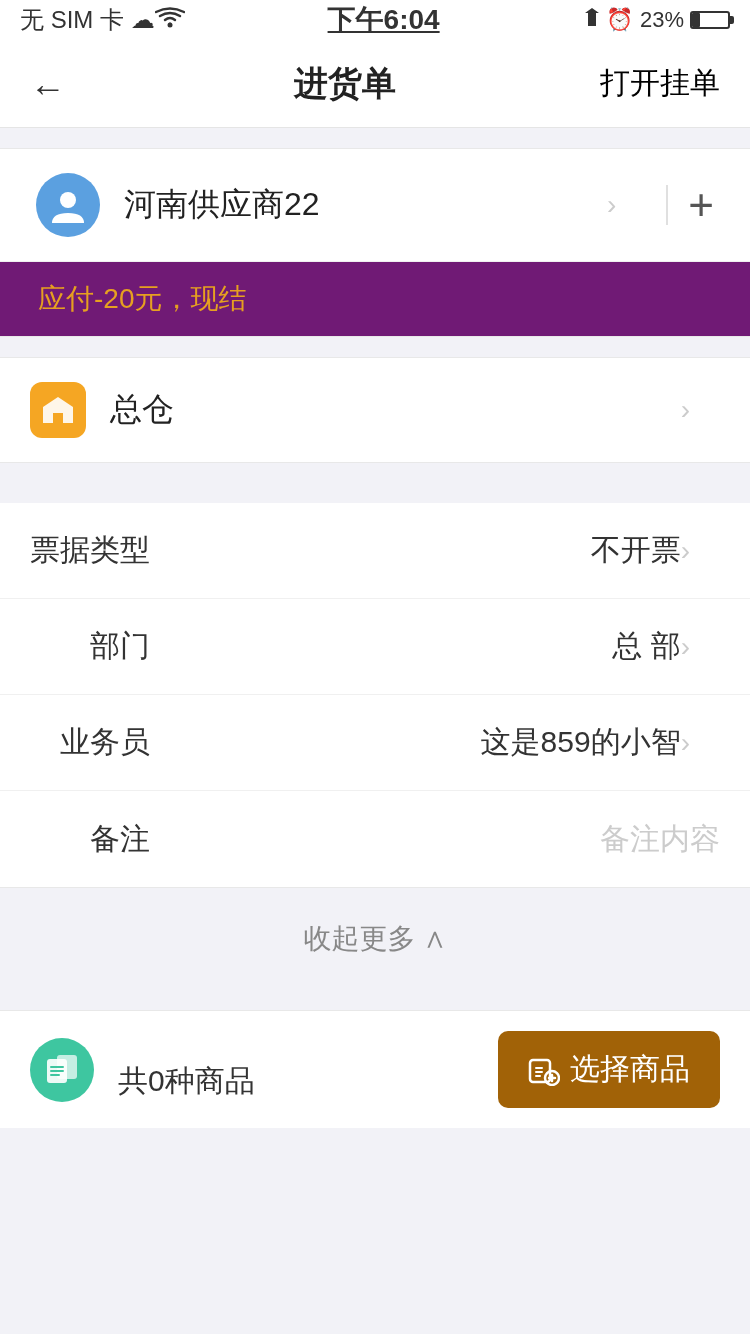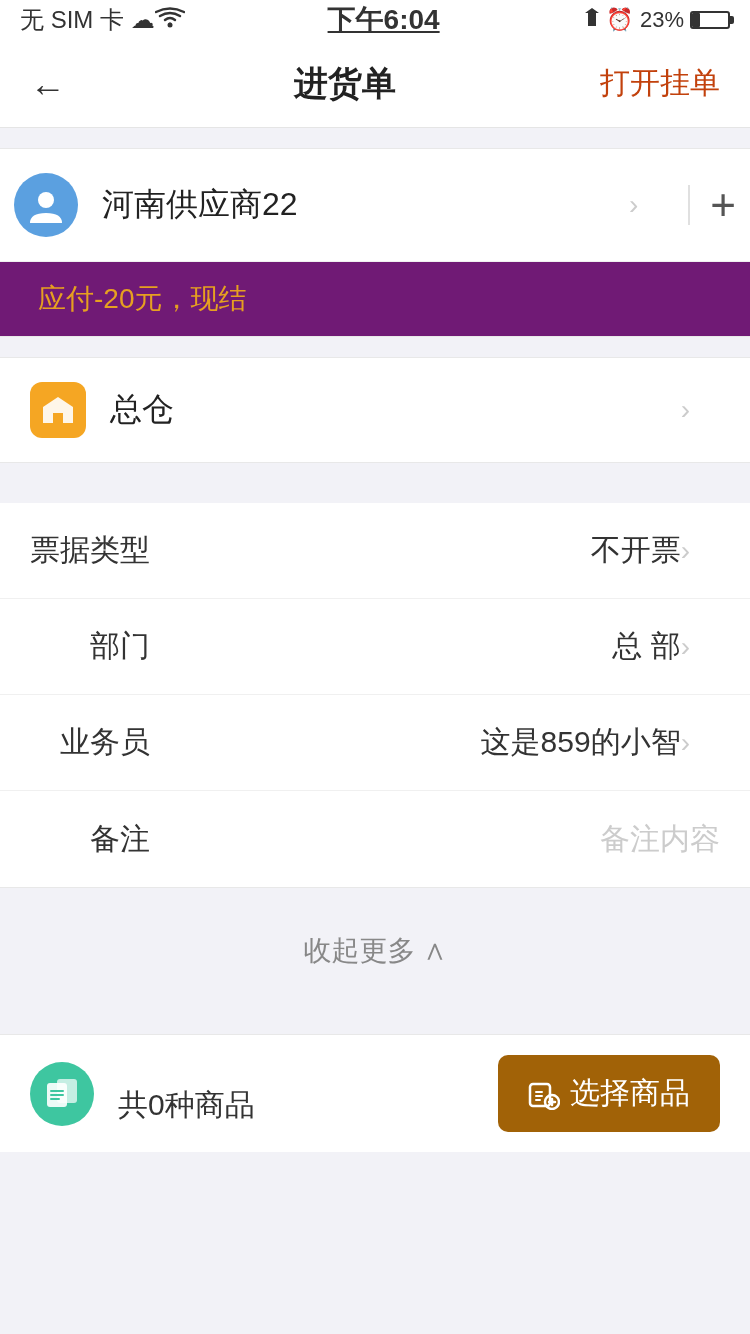--- a/index.html
+++ b/index.html
@@ -55,21 +55,21 @@
       cursor: pointer;
       width: 60px;
     }
     .nav-title {
       font-size: 34px;
       font-weight: 600;
       color: #222;
     }
     .nav-action {
       font-size: 30px;
-      color: #c2410c;
+      color: #000000;
       cursor: pointer;
     }
 
     
     .section-gap {
       height: 20px;
       background: #f2f2f7;
     }
 
     
@@ -77,21 +77,21 @@
       background: #fff;
       border-top: 1px solid #e8e8e8;
       border-bottom: 1px solid #e8e8e8;
     }
 
     
     .supplier-row {
       background: #fff;
       display: flex;
       align-items: center;
-      padding: 24px 14px;
+      padding: 24px 36px;
       border-bottom: 1px solid #f0f0f0;
     }
     .supplier-avatar {
       width: 64px; height: 64px;
       background: #5ba0e0;
       border-radius: 50%;
       display: flex; align-items: center; justify-content: center;
       margin-right: 24px;
       flex-shrink: 0;
     }
@@ -179,21 +179,21 @@
       padding-left: 40px;
     }
     .form-value.placeholder {
       color: #ccc;
     }
 
     
     .collapse-bar {
       background: #f2f2f7;
       text-align: center;
-      padding: 44px 0;
+      padding: 32px 0;
       font-size: 28px;
       color: #888;
       cursor: pointer;
       border-top: 1px solid #e8e8e8;
     }
 
     
     .product-bar {
       background: #fff;
       display: flex;

